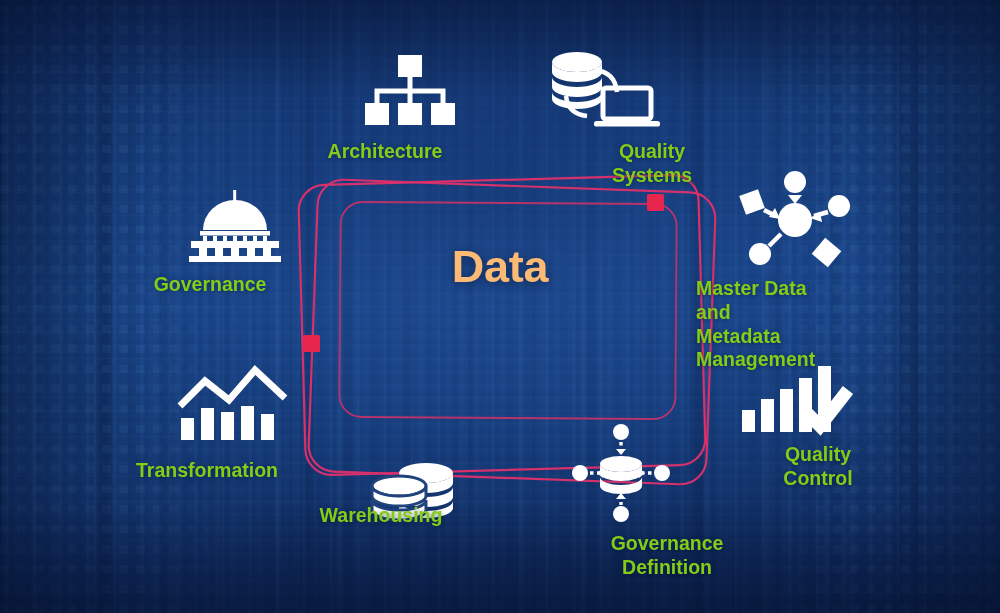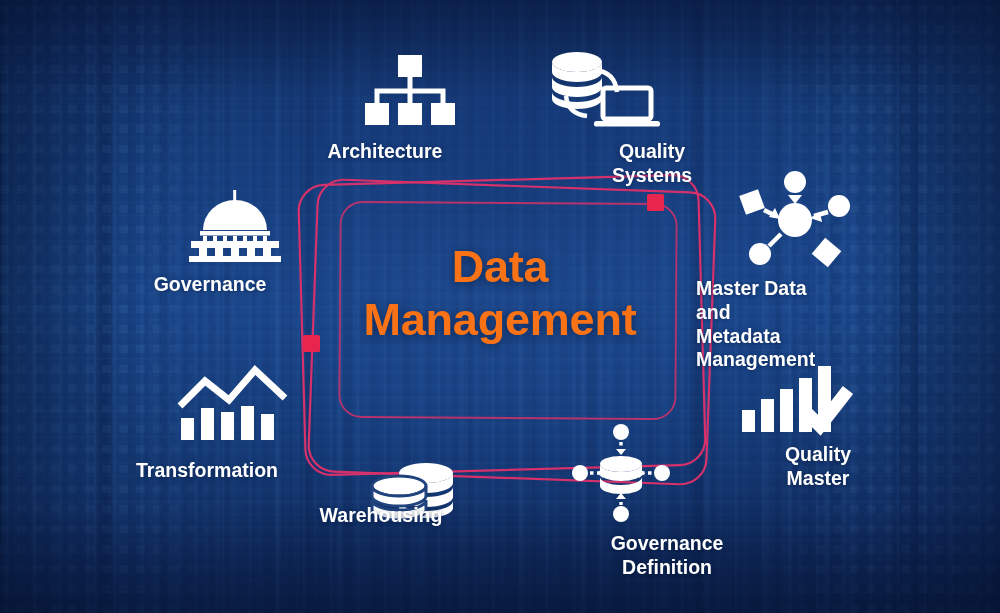--- a/index.html
+++ b/index.html
@@ -101,34 +101,34 @@
 
   
   .rects { position:absolute; inset:0; pointer-events:none; }
 
   
   .center-title {
     position: absolute;
     left: 330px; top: 240px;
     width: 340px;
     text-align: center;
-    color: #f97316;
+    color: #fdba74;
     font-size: 45px;
     font-weight: bold;
     line-height: 1.18;
     letter-spacing: -0.2px;
     text-shadow: 0 2px 10px rgba(3,18,50,0.55);
   }
 
   
   .node { position: absolute; }
   .node .icon { position: absolute; }
   .node .label {
     position: absolute;
-    color: #ffffff;
+    color: #84cc16;
     font-size: 19.5px;
     font-weight: bold;
     line-height: 1.22;
     white-space: pre-line;
     text-shadow: 0 1px 4px rgba(4,20,55,0.5);
   }
   .label.center { text-align: center; transform: translateX(-50%); }
   .label.left   { text-align: left; }
 
   svg { display: block; overflow: visible; }
@@ -153,21 +153,20 @@
       <rect x="302" y="180" width="400" height="290" rx="26" ry="26" transform="rotate(-1.6 502 325)"></rect>
       <rect x="313" y="186" width="398" height="292" rx="26" ry="26" transform="rotate(2.1 512 332)"></rect>
       <rect x="340" y="203" width="336" height="215" rx="22" ry="22" transform="rotate(0.4 508 310)" stroke="#b8336b" stroke-width="1.8"></rect>
     </g>
     <rect x="303" y="335" width="17" height="17" fill="#e8254c" rx="1.5"></rect>
     <rect x="647" y="194" width="17" height="17" fill="#e8254c" rx="1.5"></rect>
   </svg>
 
   <div class="center-title">
     <div>Data</div>
-    <div>Management</div>
   </div>
 
   <div class="node">
     <div class="icon" style="left:365px; top:55px;">
       <svg width="90" height="72" viewBox="0 0 90 72">
         <g fill="#ffffff" stroke="#ffffff">
           <rect x="33" y="0" width="24" height="22" stroke-width="0"></rect>
           <path d="M45 22 L45 36 M12 36 L78 36 M12 36 L12 48 M45 36 L45 48 M78 36 L78 48" stroke-width="5" fill="none" stroke-linecap="square"></path>
           <rect x="0" y="48" width="24" height="22" stroke-width="0"></rect>
           <rect x="33" y="48" width="24" height="22" stroke-width="0"></rect>
@@ -278,21 +277,21 @@
         <g fill="#ffffff">
           <rect x="0" y="44" width="13" height="22"></rect>
           <rect x="19" y="33" width="13" height="33"></rect>
           <rect x="38" y="23" width="13" height="43"></rect>
           <rect x="57" y="12" width="13" height="54"></rect>
           <rect x="76" y="0" width="13" height="66"></rect>
         </g>
         <path d="M62 44 L78 60 L106 24" fill="none" stroke="#ffffff" stroke-width="13" stroke-linecap="butt" stroke-linejoin="miter"></path>
       </svg>
     </div>
-    <div class="label center" style="left:818px; top:443px;">Quality Master</div>
+    <div class="label center" style="left:818px; top:443px;">Quality Control</div>
   </div>
 
   <div class="node">
     <div class="icon" style="left:573px; top:425px;">
       <svg width="96" height="96" viewBox="0 0 96 96">
 
         <g fill="#ffffff">
           <ellipse cx="48" cy="39" rx="21" ry="8"></ellipse>
           <path d="M27 39 v9 a21 8 0 0 0 42 0 v-9 a21 8 0 0 1 -42 0 z"></path>
           <path d="M27 52 v9 a21 8 0 0 0 42 0 v-9 a21 8 0 0 1 -42 0 z"></path>

